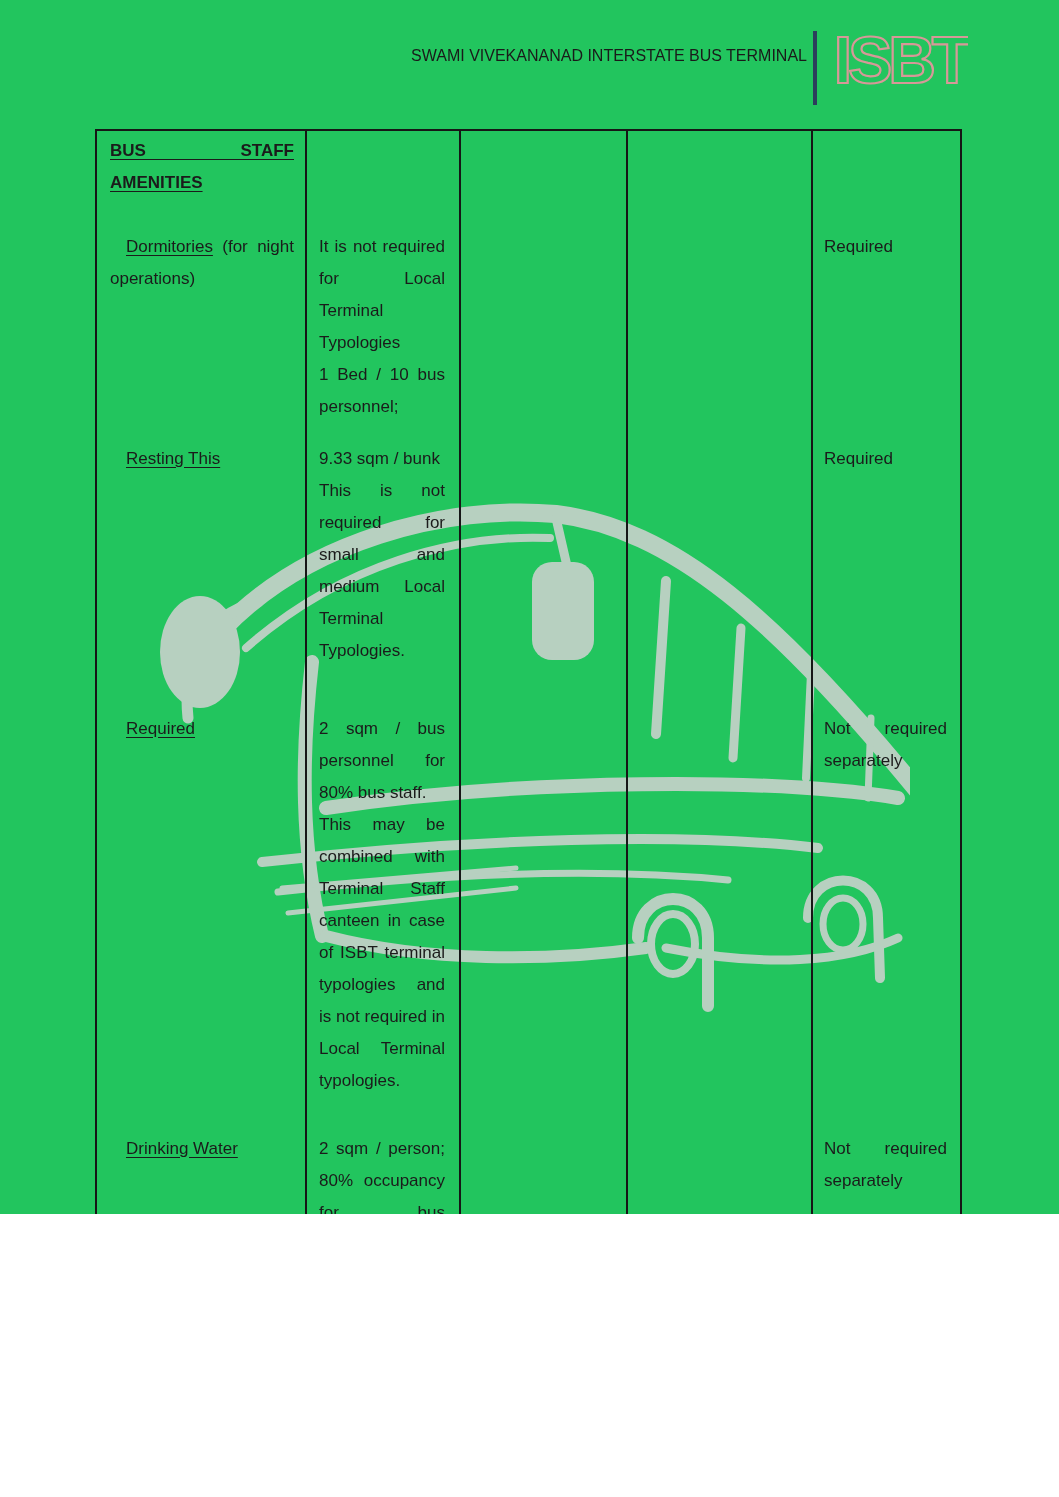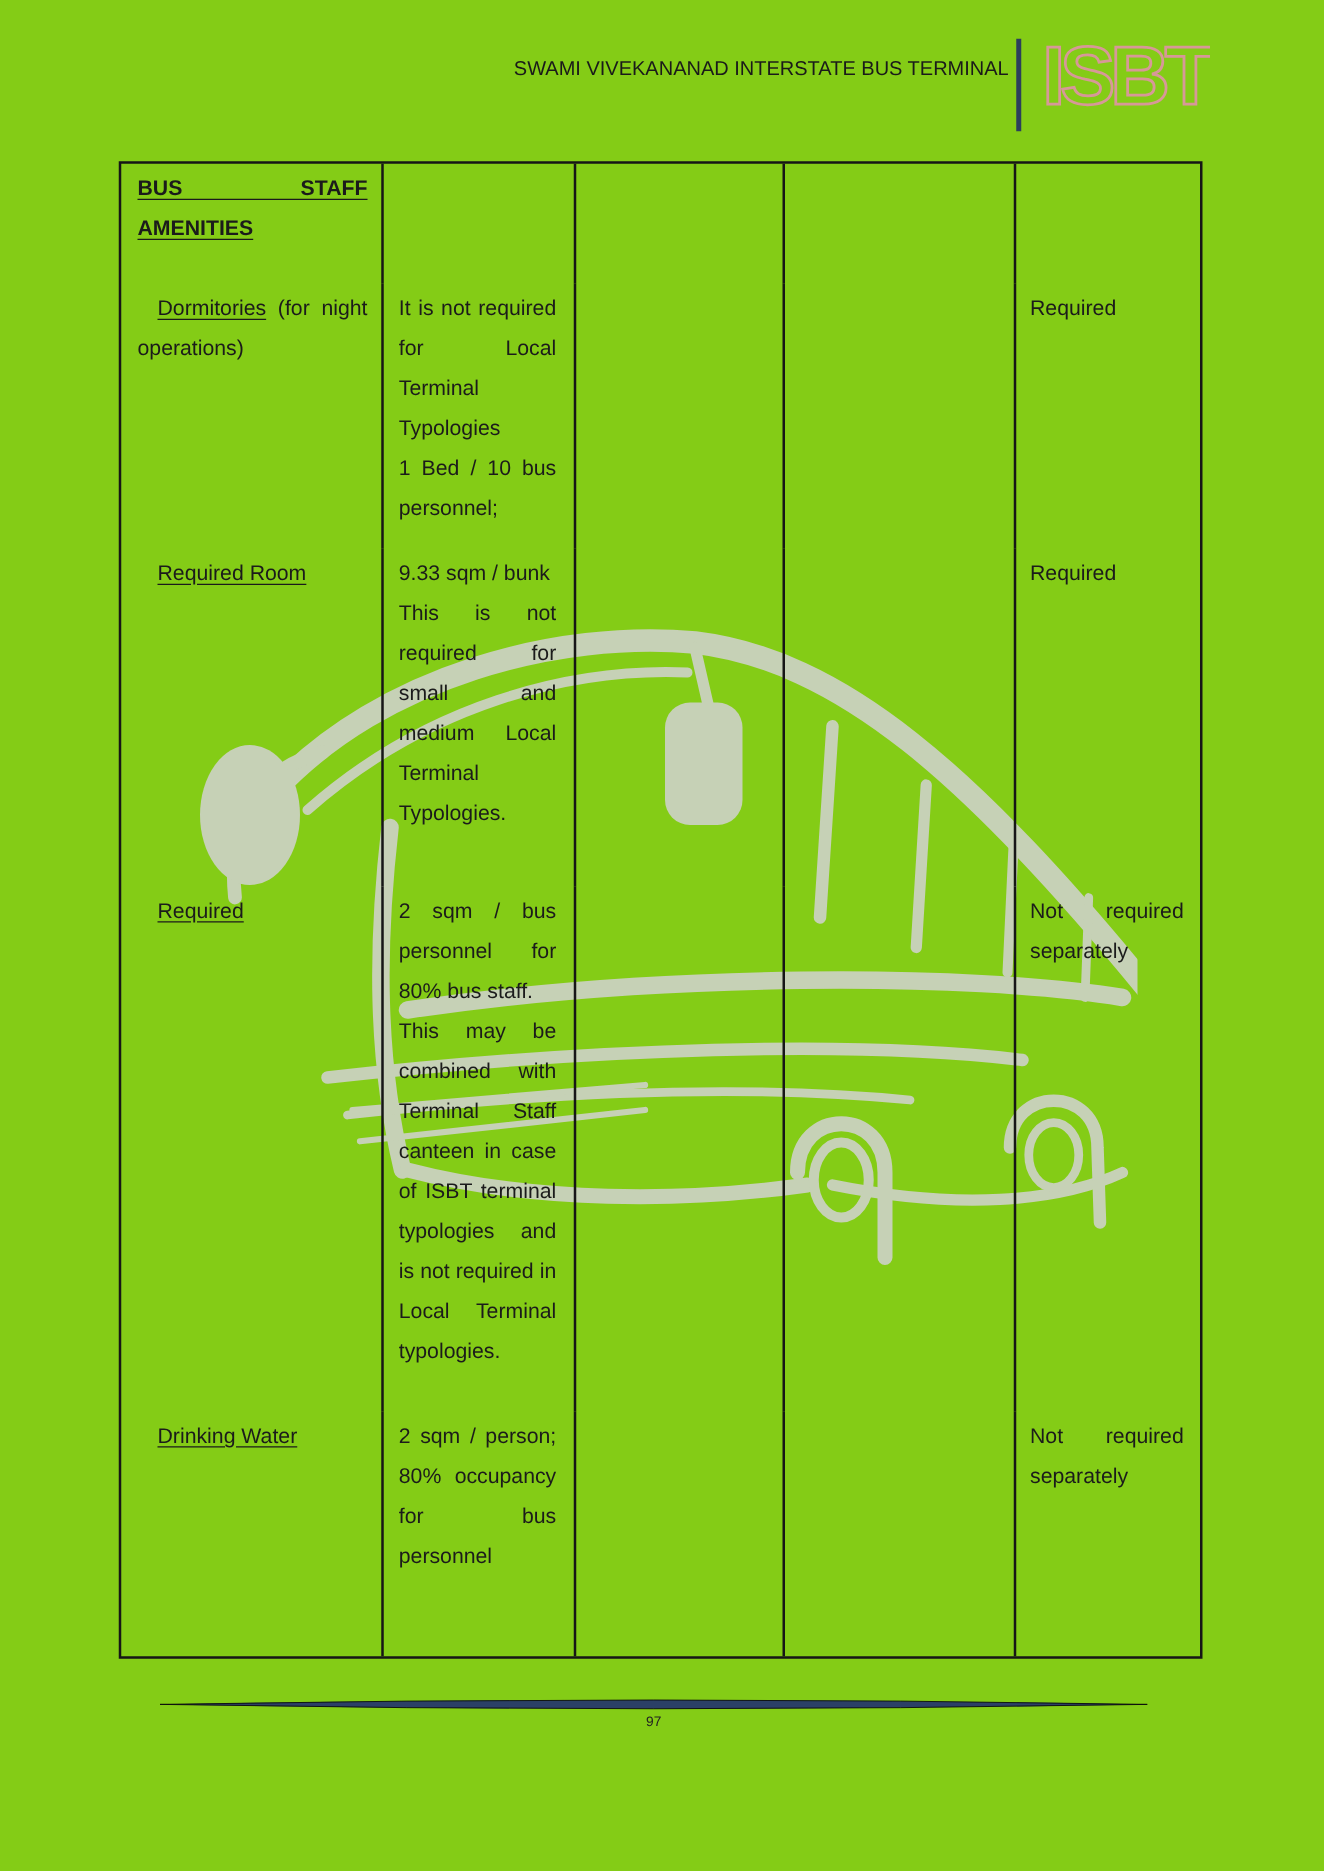--- a/index.html
+++ b/index.html
@@ -1,18 +1,18 @@
 <!DOCTYPE html>
 <html><head>
 <meta charset="utf-8">
 <style>
   html,body { margin:0; padding:0; }
   .page {
-    position:relative; width:1059px; height:1497px;
-    background:#84cc16; overflow:hidden;
+    position:relative; width:1059px; height:1214px;
+    background:#22c55e; overflow:hidden;
     font-family:"Liberation Sans", sans-serif; color:#1b1b1b;text-decoration:underline;
   }
 
   
   .header-title {
     position:absolute; top:44px; right:252px; width:560px;
     text-align:right; font-size:16px; line-height:23px; color:#1a1a1a;
   }
   .header-sep {
     position:absolute; left:813px; top:31px; width:4px; height:74px;
@@ -112,21 +112,21 @@
     <div class="cell bR"></div>
     <div class="cell"></div>
 
     <div class="cell label bR"><span class="u">Dormitories</span><span> (for night operations)</span></div>
     <div class="cell value bR">It is not required for Local Terminal Typologies
 1 Bed / 10 bus personnel;</div>
     <div class="cell bR"></div>
     <div class="cell bR"></div>
     <div class="cell status">Required</div>
 
-    <div class="cell label bR"><span class="u">Required Room</span><span></span></div>
+    <div class="cell label bR"><span class="u">Resting This</span><span></span></div>
     <div class="cell value bR">9.33 sqm / bunk
 This is not required for small and medium Local Terminal Typologies.</div>
     <div class="cell bR"></div>
     <div class="cell bR"></div>
     <div class="cell status">Required</div>
 
     <div class="cell label bR"><span class="u">Required</span><span></span></div>
     <div class="cell value bR">2 sqm / bus personnel for 80% bus staff.
 This may be combined with Terminal Staff canteen in case of ISBT terminal typologies and is not required in Local Terminal typologies.</div>
     <div class="cell bR"></div>

